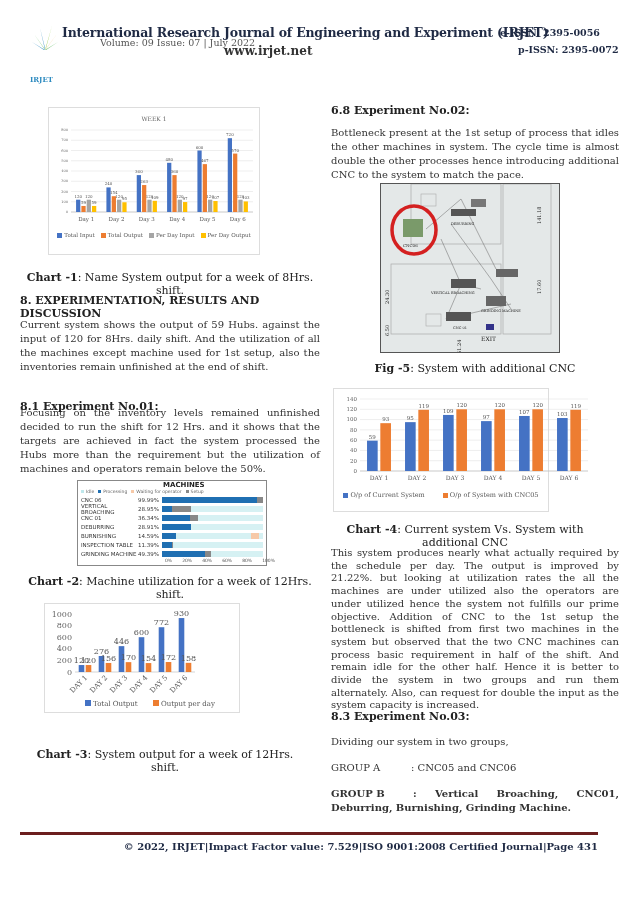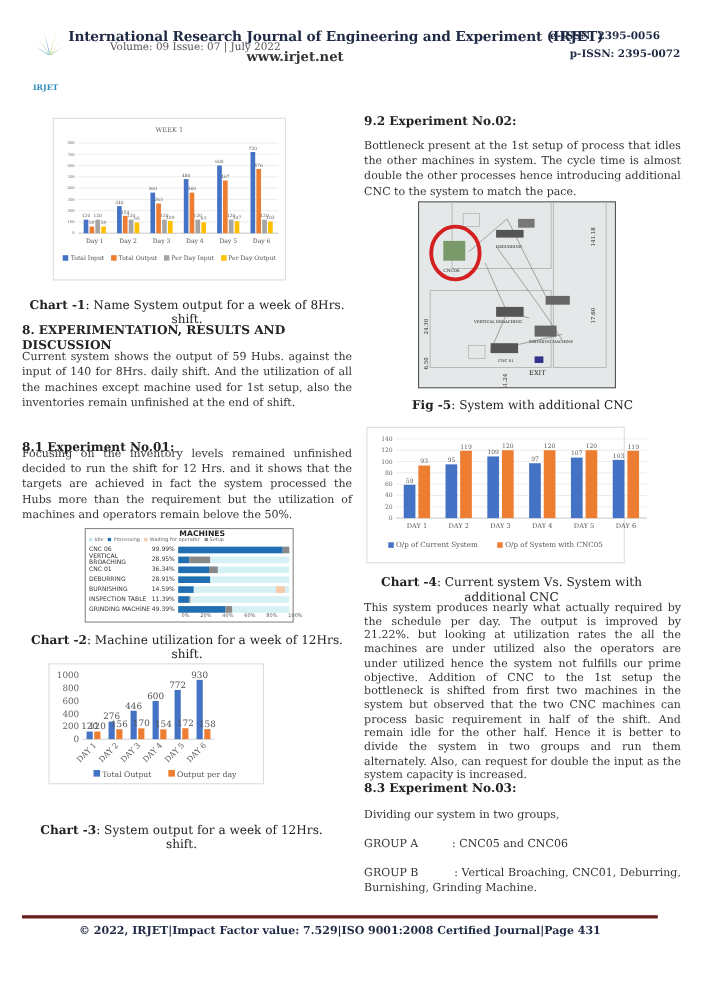--- a/index.html
+++ b/index.html
@@ -14,21 +14,21 @@
   .logo-text { left:30px; top:52px; font-size:7px; color:#2e8bc0; font-weight:bold;margin-top:23px; }
   .figbox { border:1px solid #ddd; background:#fff; }
   .caption { font-size:11px; text-align:center; color:#222; }
   .caption b { font-weight:bold; }
   .h2 { font-size:11px; font-weight:bold; color:#222; }
   .para { font-size:10px; line-height:14px; text-align:justify; color:#333; }
   .chart-title { font-size:6px; color:#666; text-align:center; }
   .legend { font-size:7px; color:#555; display:flex; gap:8px; justify-content:center; }
   .sw { display:inline-block; width:5px; height:5px; margin-right:2px; vertical-align:middle; }
   .footer-line { left:20px; top:832px; width:578px; height:3px; background:#6b1e1e; }
-  .footer { left:20px; top:841px; width:578px; font-size:10px; font-weight:bold; color:#1f2a44; display:flex; justify-content:center; }
+  .footer { left:20px; top:841px; width:578px; font-size:10px; font-weight:bold; color:#1f2a44; display:flex; justify-content:flex-end; }
   svg text { font-family:"DejaVu Serif", serif; }
   .mach-row { display:flex; align-items:center; height:9px; font-family:"DejaVu Sans", sans-serif; font-size:5.5px; color:#333; }
   .mach-name { width:58px; }
   .mach-pct { width:26px; text-align:right; padding-right:3px; }
   .mach-bar { width:105px; height:6px; background:#d6f1f3; position:relative; }
   .mach-bar .p { position:absolute; left:0; top:0; height:6px; background:#1f6fb2; }
   .mach-bar .s { position:absolute; top:0; height:6px; background:#888; }
 </style>
 </head>
 <body>
@@ -133,21 +133,21 @@
       <span><span class="sw" style="background: rgb(165, 165, 165);"></span>Per Day Input</span>
       <span><span class="sw" style="background: rgb(255, 192, 0);"></span>Per Day Output</span>
     </div>
 </div>
 
 <div class="abs caption" style="left:20px;top:271px;width:300px;">
   <b>Chart -1</b><span>: Name System output for a week of 8Hrs. shift.</span>
 </div>
 
 <div class="abs h2" style="left:20px;top:294px;width:300px;">8. EXPERIMENTATION, RESULTS AND DISCUSSION</div>
-<div class="abs para" style="left:20px;top:318px;width:300px;">Current system shows the output of 59 Hubs. against the input of 140 for 8Hrs. daily shift. And the utilization of all the machines except machine used for 1st setup, also the inventories remain unfinished at the end of shift.</div>
+<div class="abs para" style="left:20px;top:318px;width:300px;">Current system shows the output of 59 Hubs. against the input of 120 for 8Hrs. daily shift. And the utilization of all the machines except machine used for 1st setup, also the inventories remain unfinished at the end of shift.</div>
 
 <div class="abs h2" style="left:20px;top:384px;width:300px;margin-top:16px;">8.1 Experiment No.01:</div>
 <div class="abs para" style="left:20px;top:406px;width:300px;">Focusing on the inventory levels remained unfinished decided to run the shift for 12 Hrs. and it shows that the targets are achieved in fact the system processed the Hubs more than the requirement but the utilization of machines and operators remain belove the 50%.</div>
 
 <div class="abs figbox" style="left:77px;top:480px;width:190px;height:86px;border:1px solid #888;padding:2px 3px;">
   <div style="font-family:'DejaVu Sans',sans-serif;font-size:7px;font-weight:bold;text-align:center;position:absolute;left:85px;top:0px;">MACHINES</div>
   <div id="chart2legend" style="font-family:'DejaVu Sans',sans-serif;font-size:4.5px;color:#666;display:flex;gap:4px;margin-top:6px;">
       <span><span class="sw" style="width:3px;height:3px;background:#bfe8ec"></span>Idle</span>
       <span><span class="sw" style="width:3px;height:3px;background:#1f6fb2"></span>Processing</span>
       <span><span class="sw" style="width:3px;height:3px;background:#f6c9a8"></span>Waiting for operator</span>
@@ -271,21 +271,21 @@
         <rect x="108" y="96" width="6" height="6" fill="#ed7d31"></rect>
         <text x="116" y="102" font-size="7" fill="#555">Output per day</text>
       </g>
     </svg>
 </div>
 
 <div class="abs caption" style="left:30px;top:748px;width:270px;">
   <b>Chart -3</b><span>: System output for a week of 12Hrs. shift.</span>
 </div>
 
-<div class="abs h2" style="left:331px;top:104px;width:290px;">9.2 Experiment No.02:</div>
+<div class="abs h2" style="left:331px;top:104px;width:290px;">6.8 Experiment No.02:</div>
 <div class="abs para" style="left:331px;top:126px;width:288px;">Bottleneck present at the 1st setup of process that idles the other machines in system. The cycle time is almost double the other processes hence introducing additional CNC to the system to match the pace.</div>
 
 <div class="abs" style="left:380px;top:183px;width:180px;height:170px;background:#e4e8e8;border:1px solid #555;overflow:hidden;">
   <svg width="180" height="170">
     <rect x="30" y="0" width="90" height="60" fill="none" stroke="#aaa" stroke-width="0.7"></rect>
     <rect x="10" y="80" width="110" height="70" fill="none" stroke="#aaa" stroke-width="0.7"></rect>
     <rect x="122" y="0" width="48" height="150" fill="none" stroke="#aaa" stroke-width="0.7"></rect>
     <rect x="40" y="10" width="15" height="12" fill="none" stroke="#aaa" stroke-width="0.6"></rect>
     <rect x="45" y="130" width="15" height="12" fill="none" stroke="#aaa" stroke-width="0.6"></rect>
     <line x1="45" y1="45" x2="80" y2="15" stroke="#666" stroke-width="0.5"></line>
@@ -316,21 +316,21 @@
     <text x="0" y="0" font-size="5" fill="#222" transform="translate(8,120) rotate(-90)">24.30</text>
     <text x="0" y="0" font-size="5" fill="#222" transform="translate(8,152) rotate(-90)">6.50</text>
     <text x="0" y="0" font-size="5" fill="#222" transform="translate(80,170) rotate(-90)">51.24</text>
   </svg>
 </div>
 
 <div class="abs caption" style="left:330px;top:362px;width:290px;">
   <b>Fig -5</b><span>: System with additional CNC</span>
 </div>
 
-<div class="abs figbox" style="left:333px;top:388px;width:235px;height:124px;">
+<div class="abs figbox" style="left:333px;top:388px;width:216px;height:124px;">
   <svg id="chart4svg" width="264" height="102" style="display:block;">
       <line x1="26" x2="254" y1="82" y2="82" stroke="#ddd" stroke-width="0.5"></line>
       <text x="23" y="83.83333333333333" font-size="5.5" text-anchor="end" fill="#666">0</text>
       <line x1="26" x2="254" y1="71.71428571428572" y2="71.71428571428572" stroke="#ddd" stroke-width="0.5"></line>
       <text x="23" y="73.54761904761905" font-size="5.5" text-anchor="end" fill="#666">20</text>
       <line x1="26" x2="254" y1="61.42857142857143" y2="61.42857142857143" stroke="#ddd" stroke-width="0.5"></line>
       <text x="23" y="63.261904761904766" font-size="5.5" text-anchor="end" fill="#666">40</text>
       <line x1="26" x2="254" y1="51.142857142857146" y2="51.142857142857146" stroke="#ddd" stroke-width="0.5"></line>
       <text x="23" y="52.97619047619048" font-size="5.5" text-anchor="end" fill="#666">60</text>
       <line x1="26" x2="254" y1="40.85714285714286" y2="40.85714285714286" stroke="#ddd" stroke-width="0.5"></line>
@@ -384,21 +384,21 @@
 </div>
 
 <div class="abs para" style="left:331px;top:547px;width:288px;line-height:12.7px;">This system produces nearly what actually required by the schedule per day. The output is improved by 21.22%. but looking at utilization rates the all the machines are under utilized also the operators are under utilized hence the system not fulfills our prime objective. Addition of CNC to the 1st setup the bottleneck is shifted from first two machines in the system but observed that the two CNC machines can process basic requirement in half of the shift. And remain idle for the other half. Hence it is better to divide the system in two groups and run them alternately.  Also, can request for double the input as the system capacity is increased.</div>
 
 <div class="abs h2" style="left:331px;top:710px;width:290px;">8.3 Experiment No.03:</div>
 <div class="abs para" style="left:331px;top:735px;width:288px;">Dividing our system in two groups,</div>
 
 <div class="abs para" style="left:331px;top:761px;width:288px;">
   <span style="display:inline-block;width:80px;">GROUP A</span><span>: CNC05 and CNC06</span>
 </div>
-<div class="abs para" style="left:331px;top:787px;width:288px;">
+<div class="abs para" style="left:331px;top:787px;width:288px;font-weight:bold;">
   <span style="display:inline-block;width:82px;">GROUP B</span><span>: Vertical Broaching, CNC01, Deburring, Burnishing, Grinding Machine.</span>
 </div>
 
 <div class="abs footer-line"></div>
 <div class="abs footer">
   <span>© 2022, IRJET</span>
   <span>|</span>
   <span>Impact Factor value: 7.529</span>
   <span>|</span>
   <span>ISO 9001:2008 Certified Journal</span>

